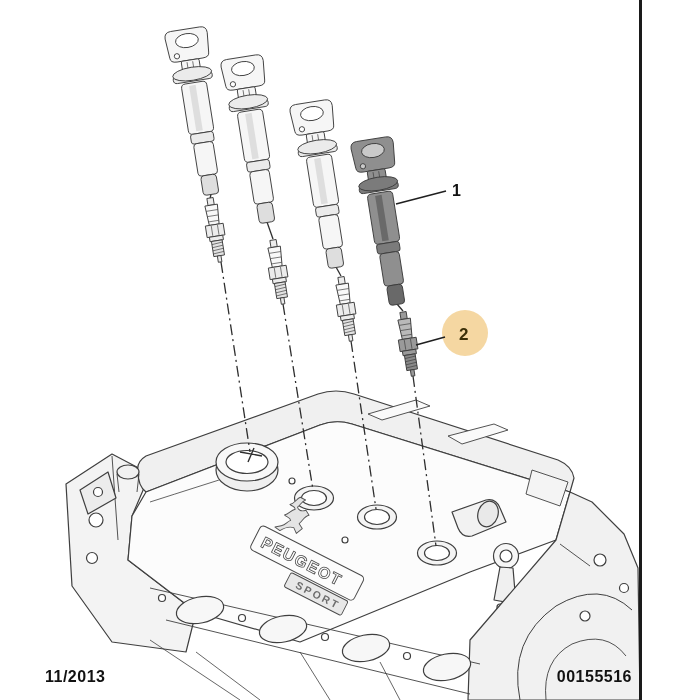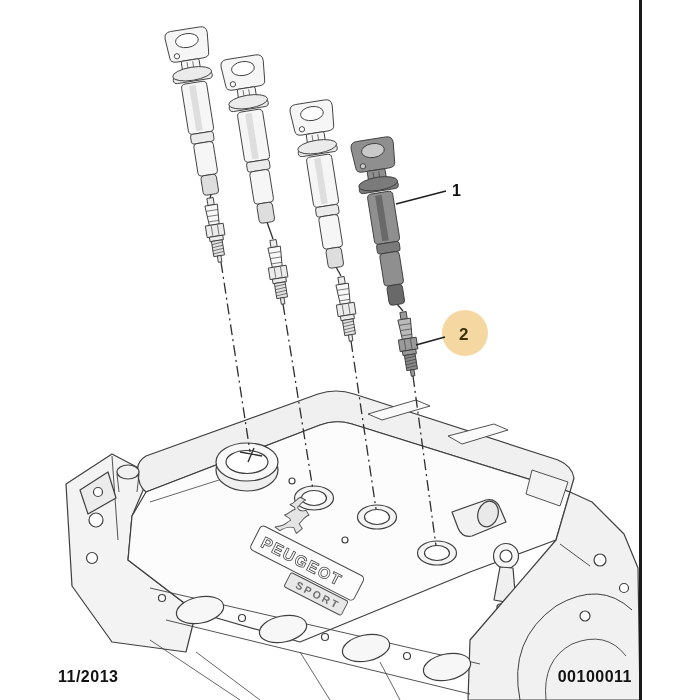--- a/index.html
+++ b/index.html
@@ -1,21 +1,21 @@
 <!DOCTYPE html>
 <html><head>
 <meta charset="utf-8">
 <style>
   html,body{margin:0;padding:0;background:#ffffff;}
   body{font-family:"Liberation Sans", sans-serif;}
   .stage{position:relative;width:700px;height:700px;background:#ffffff;overflow:hidden;}
   .stage svg{position:absolute;left:0;top:0;}
   .page-border-right{position:absolute;top:0;right:58px;width:3px;height:700px;background:#1a1a1a;}
   .footer-text{position:absolute;font-size:16px;font-weight:bold;color:#111;letter-spacing:0.5px;}
-  .footer-date{left:58px;top:668px;}
+  .footer-date{left:45px;top:668px;}
   .footer-doc{right:68px;top:668px;}
 
   
   .coil-light{--cBody:#f6f6f6;--cFlange:#ebebeb;--cShade:#dedede;--cHole:#ffffff;}
   .coil-dark {--cBody:#8f8f8f;--cFlange:#7b7b7b;--cShade:#696969;--cHole:#c9c9c9;}
   .plug-light{--pMetal:#ececec;--pCeram:#f8f8f8;--pThread:#e2e2e2;}
   .plug-dark {--pMetal:#9a9a9a;--pCeram:#b9b9b9;--pThread:#898989;}
 
   .callout-num{font-family:"Liberation Sans",sans-serif;font-weight:bold;}
 </style>
@@ -187,14 +187,14 @@
 
   <g>
     <circle cx="465" cy="333" r="23" fill="#f5d7a2"></circle>
     <line x1="416" y1="345" x2="445" y2="337" stroke="#1f1f1f" stroke-width="1.6"></line>
     <text class="callout-num" x="459" y="340" font-size="17" fill="#3b2f08">2</text>
   </g>
 </svg>
 
   <div class="page-border-right"></div>
   <div class="footer-text footer-date">11/2013</div>
-  <div class="footer-text footer-doc">00100011</div>
+  <div class="footer-text footer-doc">00155516</div>
 </div>
 
 </body></html>

